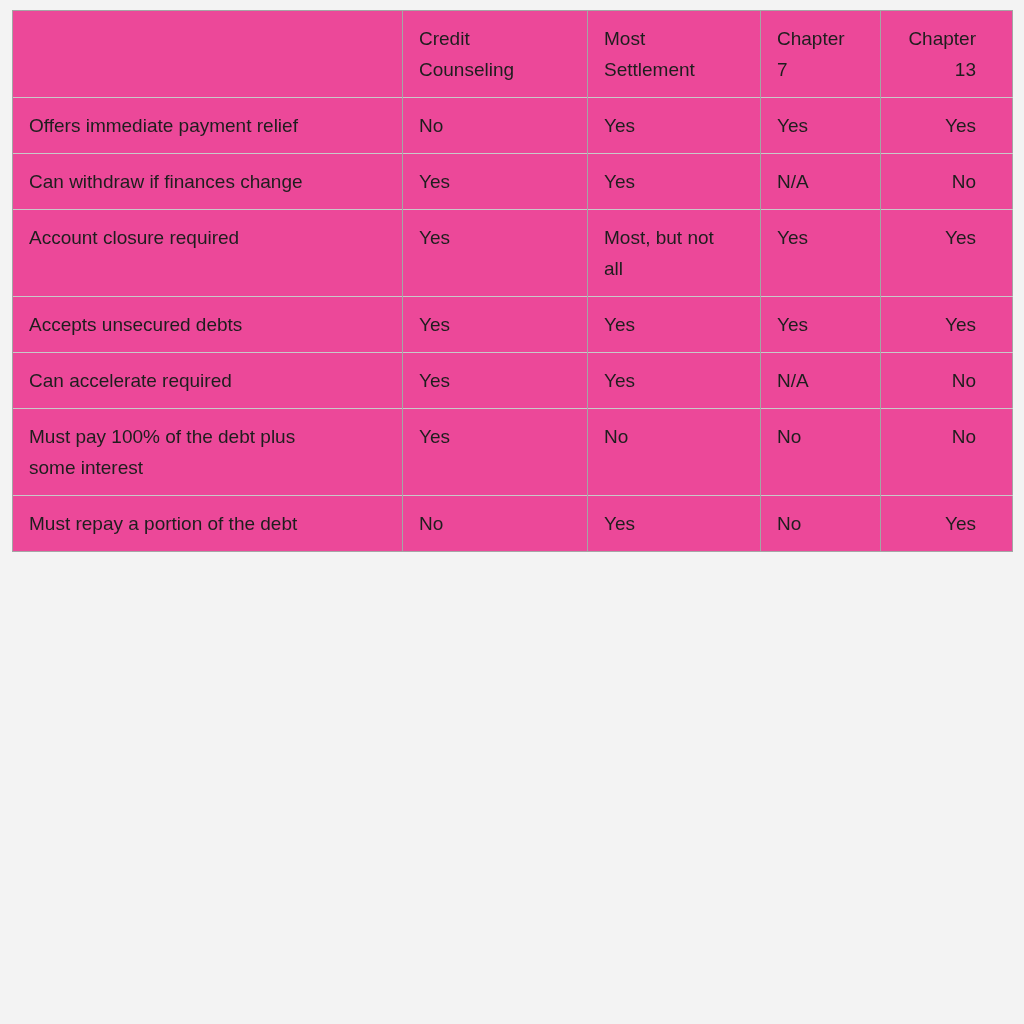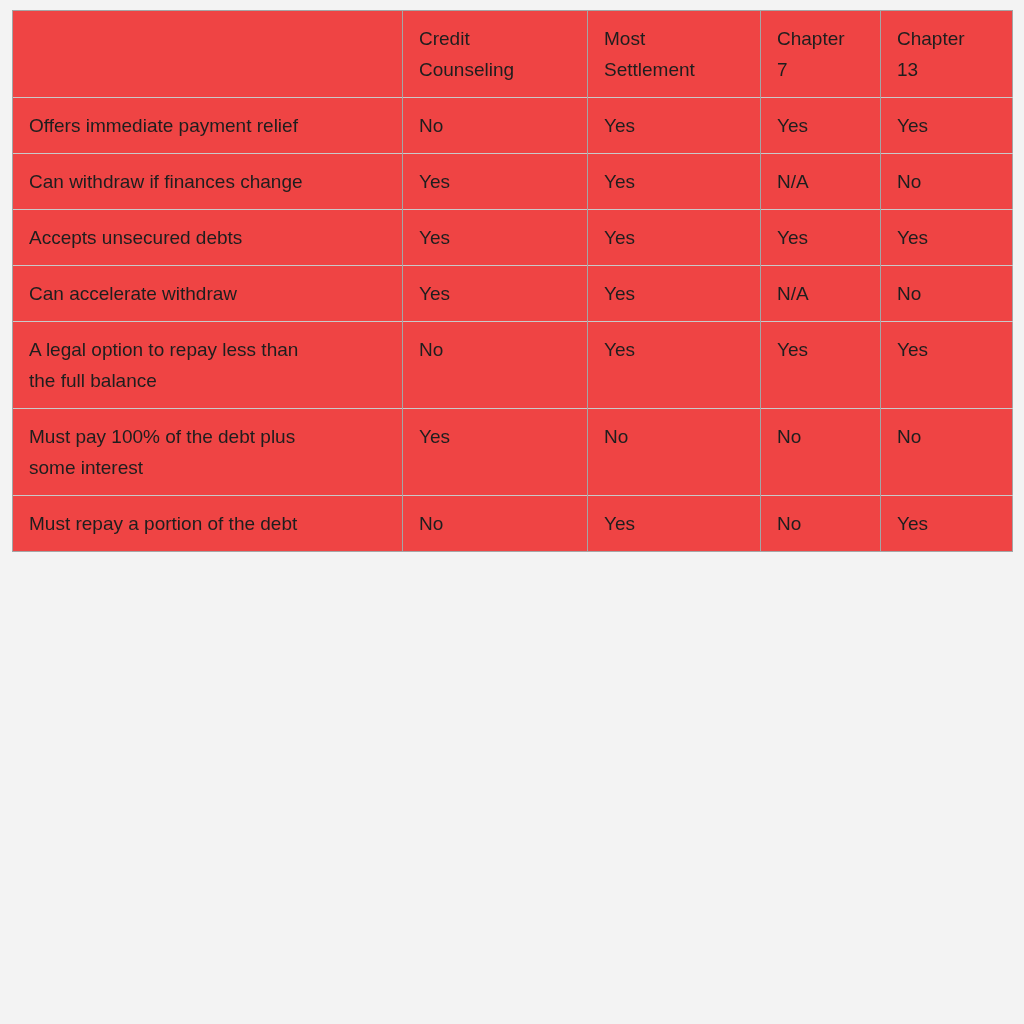--- a/index.html
+++ b/index.html
@@ -14,21 +14,21 @@
     color: #1e1e1e;
     overflow: hidden;
   }
   table.compare {
     position: absolute;
     left: 12px;
     top: 10px;
     width: 1000px;
     table-layout: fixed;
     border-collapse: collapse;
-    background: #ef4444;
+    background: #ec4899;
     border-right: 1px solid #a5a5a5;
     border-bottom: 1px solid #a5a5a5;
   }
   col.c1 { width: 390px; }
   col.c2 { width: 185px; }
   col.c3 { width: 173px; }
   col.c4 { width: 120px; }
   col.c5 { width: 132px; }
 
   th, td {
@@ -43,21 +43,21 @@
     word-wrap: break-word;
   }
   thead th {
     border-top: 1px solid #a5a5a5;
   }
   
   th:nth-child(1), td:nth-child(1) { padding-right: 81px; }
   th:nth-child(2), td:nth-child(2) { padding-right: 28px; }
   th:nth-child(3), td:nth-child(3) { padding-right: 28px; }
   th:nth-child(4), td:nth-child(4) { padding-right: 28px; }
-  th:nth-child(5), td:nth-child(5) { padding-right: 36px; }
+  th:nth-child(5), td:nth-child(5) { padding-right: 36px; text-align: right; }
 </style>
 </head>
 <body>
 
 <table class="compare">
   <colgroup>
     <col class="c1">
       <col class="c2">
       <col class="c3">
       <col class="c4">
@@ -81,39 +81,39 @@
       <td>Yes</td>
     </tr>
     <tr>
       <th scope="row">Can withdraw if finances change</th>
       <td>Yes</td>
       <td>Yes</td>
       <td>N/A</td>
       <td>No</td>
     </tr>
     <tr>
+      <th scope="row">Account closure required</th>
+      <td>Yes</td>
+      <td>Most, but not all</td>
+      <td>Yes</td>
+      <td>Yes</td>
+    </tr>
+    <tr>
       <th scope="row">Accepts unsecured debts</th>
       <td>Yes</td>
       <td>Yes</td>
       <td>Yes</td>
       <td>Yes</td>
     </tr>
     <tr>
-      <th scope="row">Can accelerate withdraw</th>
+      <th scope="row">Can accelerate required</th>
       <td>Yes</td>
       <td>Yes</td>
       <td>N/A</td>
       <td>No</td>
-    </tr>
-    <tr>
-      <th scope="row">A legal option to repay less than the full balance</th>
-      <td>No</td>
-      <td>Yes</td>
-      <td>Yes</td>
-      <td>Yes</td>
     </tr>
     <tr>
       <th scope="row">Must pay 100% of the debt plus some interest</th>
       <td>Yes</td>
       <td>No</td>
       <td>No</td>
       <td>No</td>
     </tr>
     <tr>
       <th scope="row">Must repay a portion of the debt</th>

